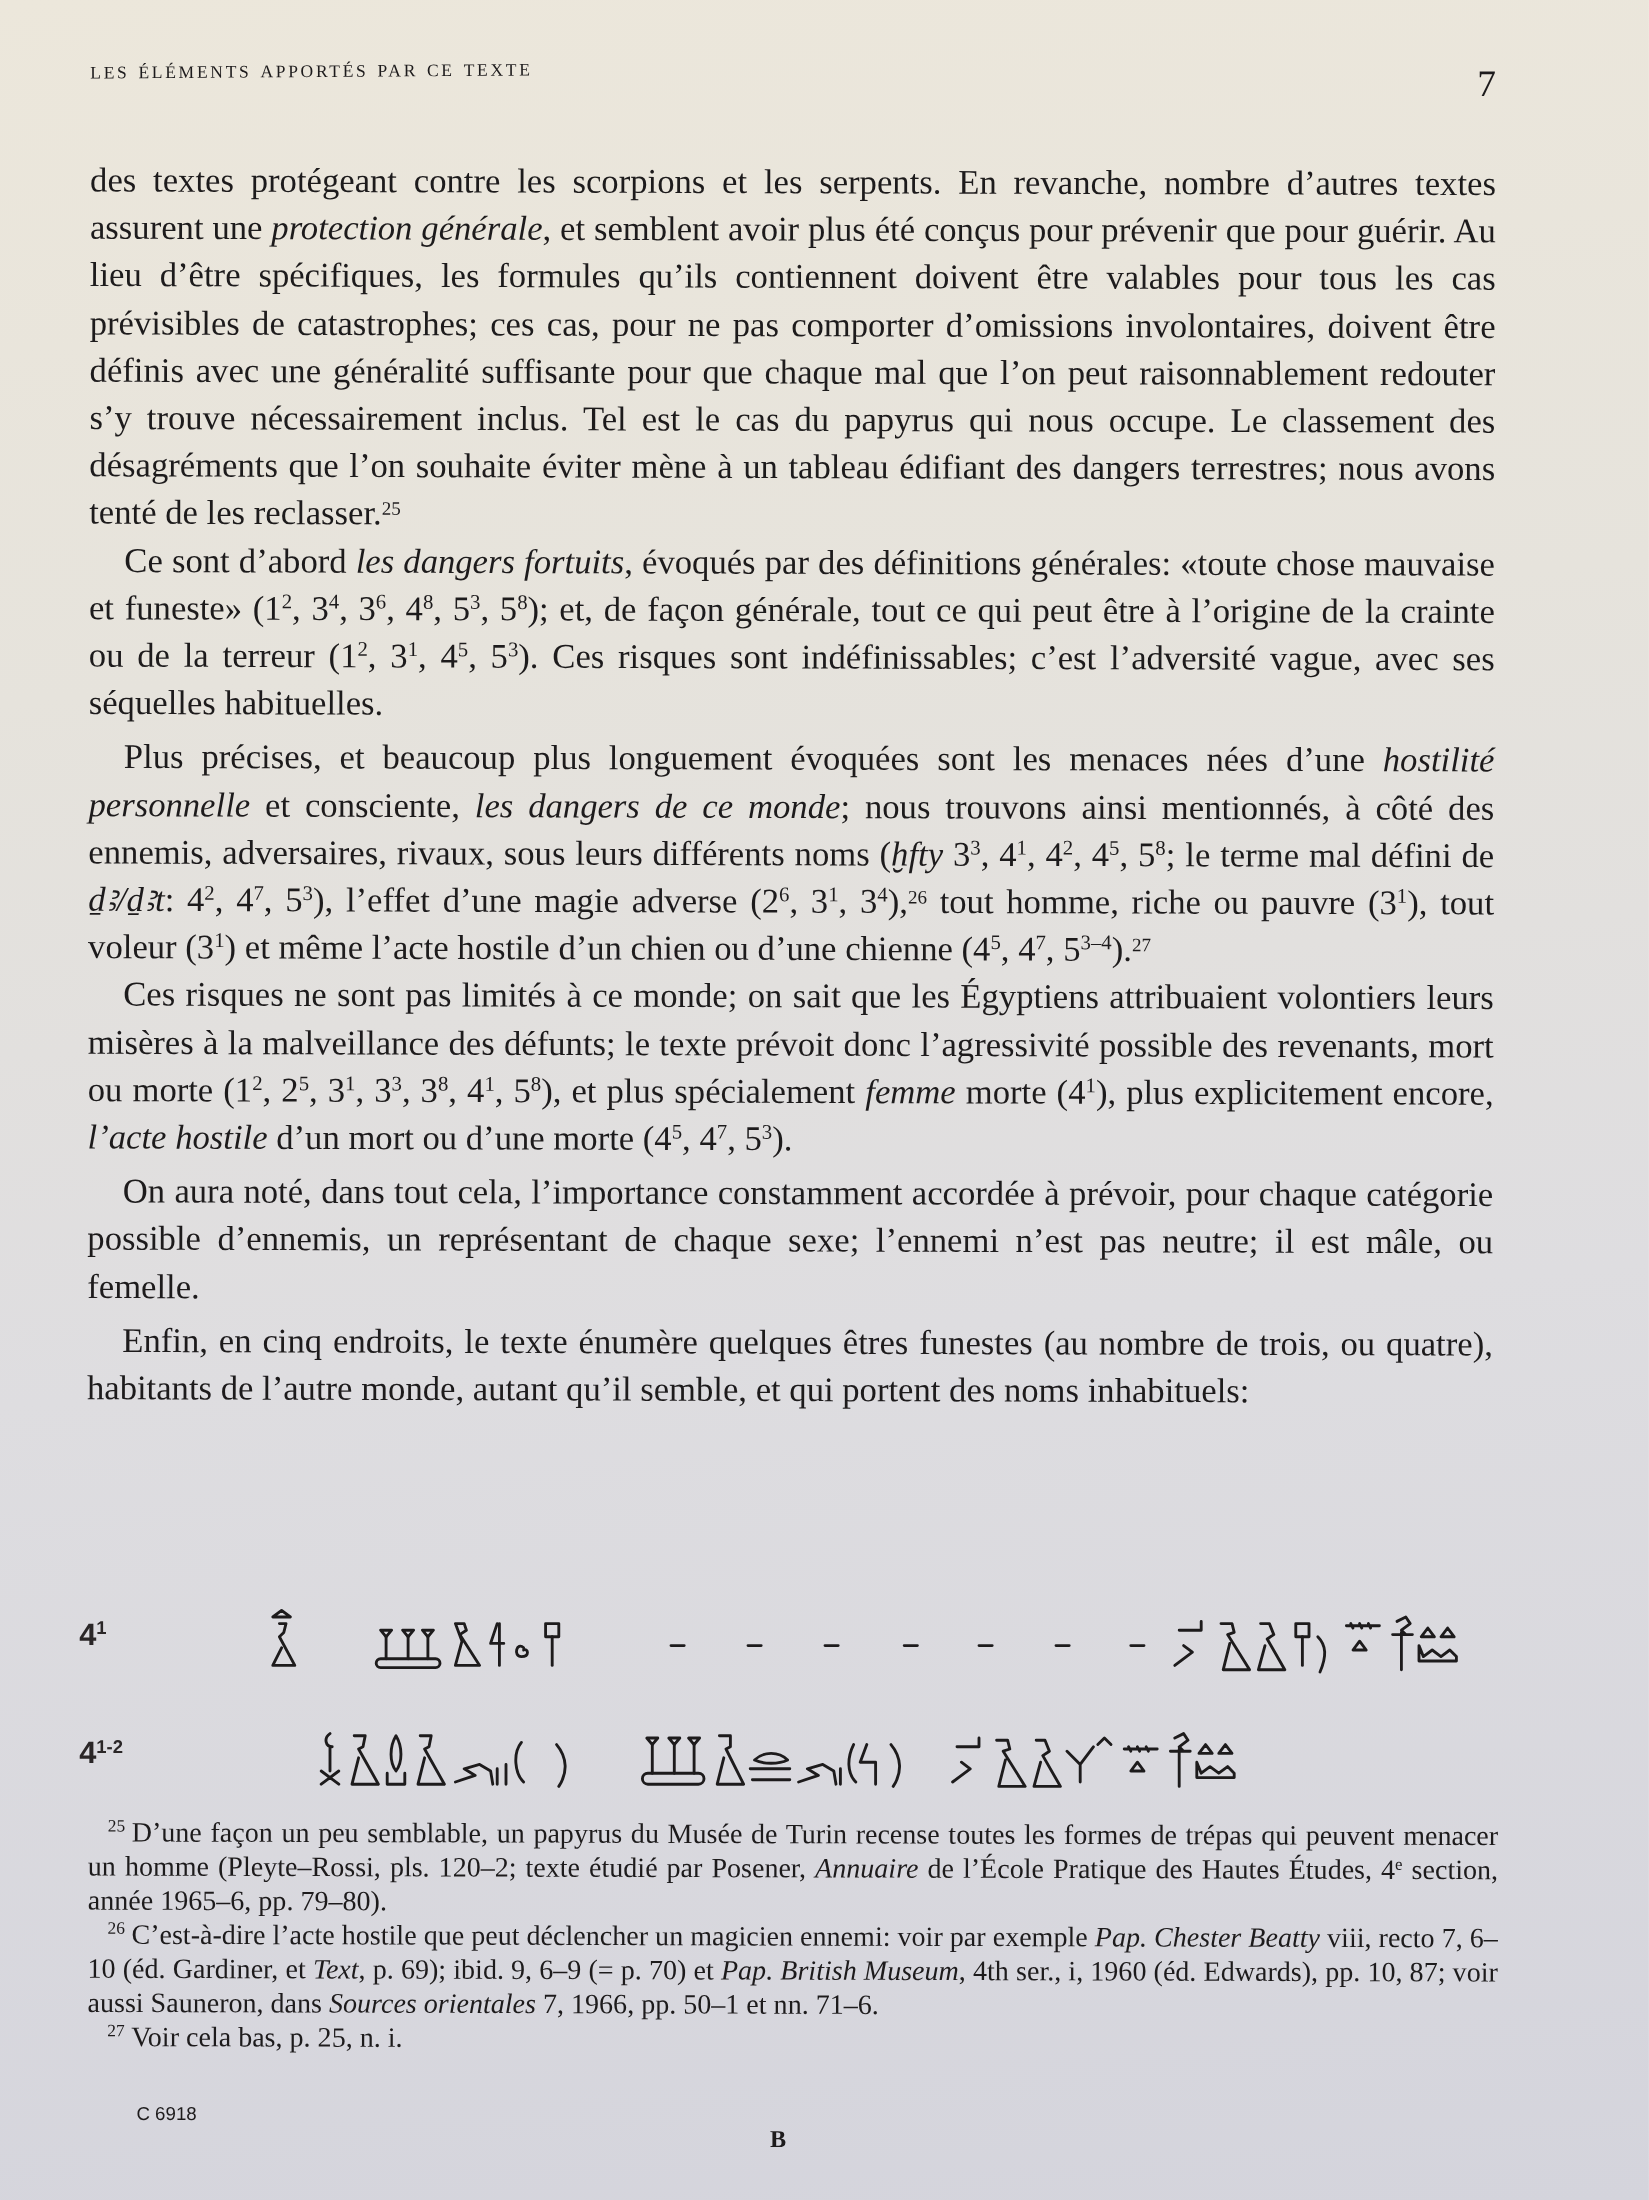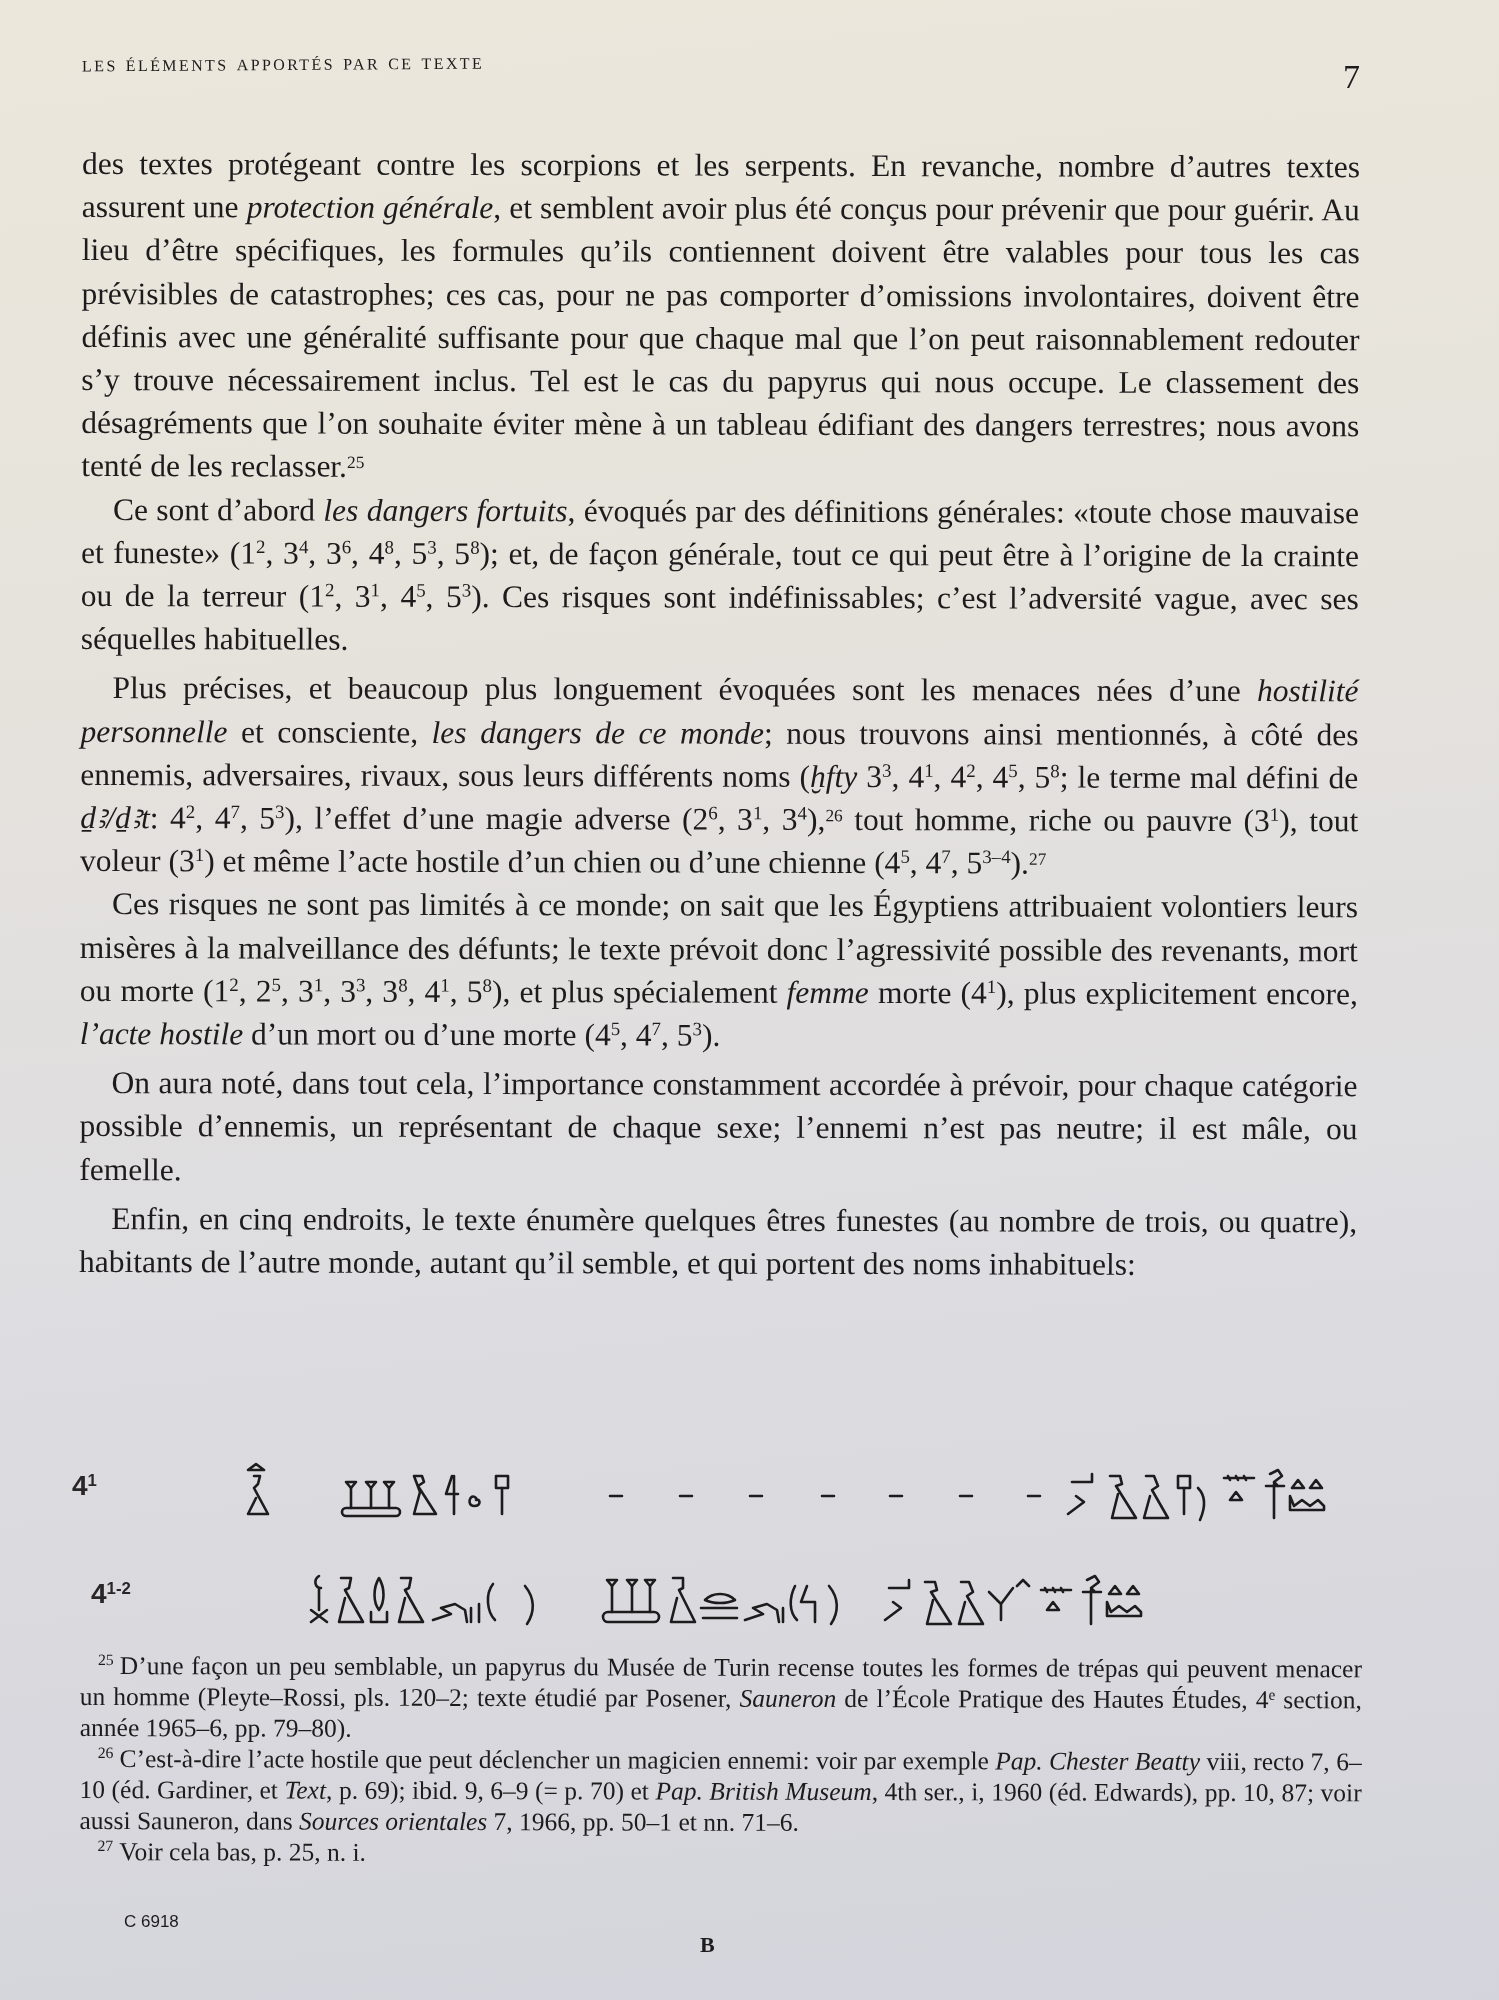--- a/index.html
+++ b/index.html
@@ -90,21 +90,21 @@
       <path d="M 1014 26 L 1014 52"></path>
       <path d="M 1028 26 C 1036 34 1036 44 1030 58"></path>
       <path d="M 1054 16 L 1084 16 M 1058 14 L 1060 18 M 1066 14 L 1068 18 M 1074 14 L 1076 18"></path>
       <path d="M 1060 38 L 1066 30 L 1072 38 Z"></path>
       <path d="M 1100 12 L 1108 8 L 1112 14 L 1104 20 L 1108 24 M 1104 22 L 1104 56 M 1096 24 L 1114 24"></path>
       <path d="M 1122 26 L 1128 18 L 1134 26 Z M 1140 26 L 1146 18 L 1152 26 Z"></path>
       <path d="M 1120 34 L 1124 44 L 1132 38 L 1140 44 L 1148 38 L 1154 44 L 1154 48 L 1120 48 Z"></path>
     </svg>
   </div>
 
-  <div class="hiero" style="top:1570px;margin-left:19px;">
+  <div class="hiero" style="top:1570px;">
     <span class="ref"><span>4</span><sup>1-2</sup></span>
     <svg width="1260" height="80" viewBox="0 0 1260 80" fill="none" stroke="#1d1b1c" stroke-width="2.6" stroke-linecap="round" stroke-linejoin="round">
       <path d="M 130 6 C 124 10 126 18 132 18 M 130 18 L 130 40 M 122 40 L 138 52 M 138 40 L 122 52"></path>
       <path d="M 152 8 L 162 8 L 160 18 L 156 20 L 174 52 L 150 52 L 156 28"></path>
       <path d="M 190 8 C 184 18 184 32 190 40 C 196 32 196 18 190 8 Z M 182 42 L 182 52 L 198 52 L 198 42"></path>
       <path d="M 212 8 L 222 8 L 220 18 L 216 20 L 234 52 L 210 52 L 216 28"></path>
       <path d="M 244 50 L 262 44 L 252 38 L 266 34 L 276 40 L 278 52 M 282 38 L 282 52 M 290 34 L 290 52"></path>
       <path d="M 304 14 C 296 24 298 42 306 50"></path>
       <path d="M 336 16 C 346 28 346 42 338 54"></path>
       <path d="M 418 10 L 428 10 L 423 16 Z M 438 10 L 448 10 L 443 16 Z M 456 10 L 466 10 L 461 16 Z"></path>
@@ -123,20 +123,20 @@
       <path d="M 828 16 L 834 10 L 840 16"></path>
       <path d="M 852 20 L 882 20 M 856 18 L 858 22 M 864 18 L 866 22 M 872 18 L 874 22"></path>
       <path d="M 858 40 L 864 32 L 870 40 Z"></path>
       <path d="M 898 10 L 906 6 L 910 12 L 902 18 L 906 22 M 902 20 L 902 54 M 894 22 L 912 22"></path>
       <path d="M 920 24 L 926 16 L 932 24 Z M 938 24 L 944 16 L 950 24 Z"></path>
       <path d="M 918 32 L 922 42 L 930 36 L 938 42 L 946 36 L 952 42 L 952 46 L 918 46 Z"></path>
     </svg>
   </div>
 
   <div class="footnotes">
-    <p class="fn"><span class="num">25</span><span>D’une façon un peu semblable, un papyrus du Musée de Turin recense toutes les formes de trépas qui peuvent menacer un homme (Pleyte–Rossi, pls. 120–2; texte étudié par Posener, </span><i>Sauneron</i><span> de l’École Pratique des Hautes Études, 4</span><sup>e</sup><span> section, année 1965–6, pp. 79–80).</span></p>
+    <p class="fn"><span class="num">25</span><span>D’une façon un peu semblable, un papyrus du Musée de Turin recense toutes les formes de trépas qui peuvent menacer un homme (Pleyte–Rossi, pls. 120–2; texte étudié par Posener, </span><i>Annuaire</i><span> de l’École Pratique des Hautes Études, 4</span><sup>e</sup><span> section, année 1965–6, pp. 79–80).</span></p>
     <p class="fn"><span class="num">26</span><span>C’est-à-dire l’acte hostile que peut déclencher un magicien ennemi: voir par exemple </span><i>Pap. Chester Beatty</i><span> viii, recto 7, 6–10 (éd. Gardiner, et </span><i>Text</i><span>, p. 69); ibid. 9, 6–9 (= p. 70) et </span><i>Pap. British Museum</i><span>, 4th ser., i, 1960 (éd. Edwards), pp. 10, 87; voir aussi Sauneron, dans </span><i>Sources orientales</i><span> 7, 1966, pp. 50–1 et nn. 71–6.</span></p>
     <p class="fn"><span class="num">27</span><span>Voir cela bas, p. 25, n. i.</span></p>
   </div>
 
   <div class="signature">C 6918</div>
   <div class="gathering">B</div>
 </div>
 
 </body></html>

